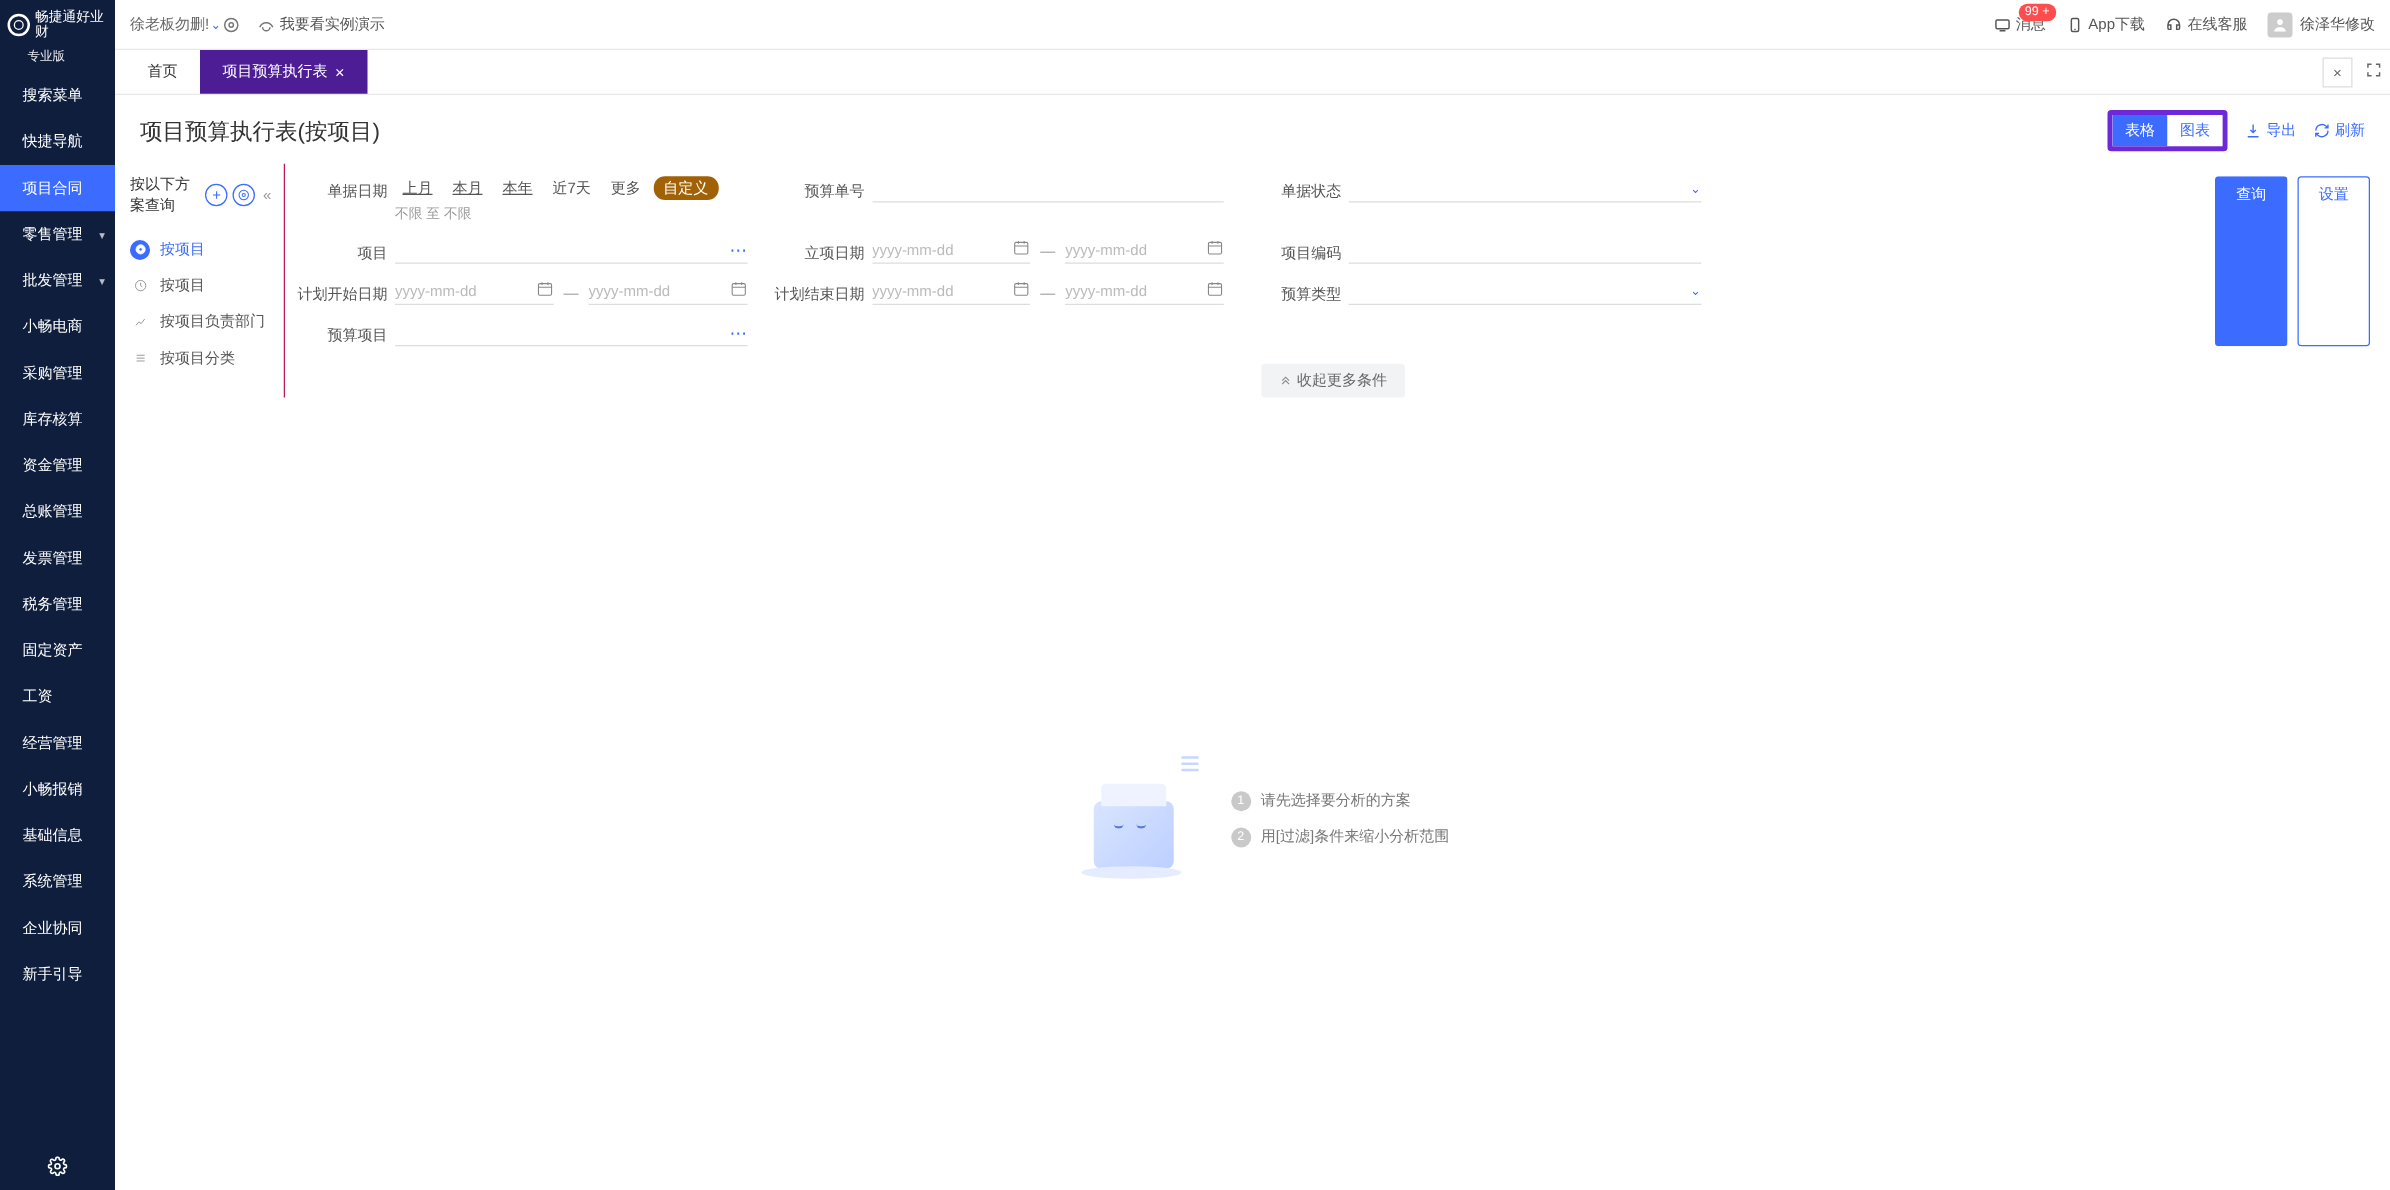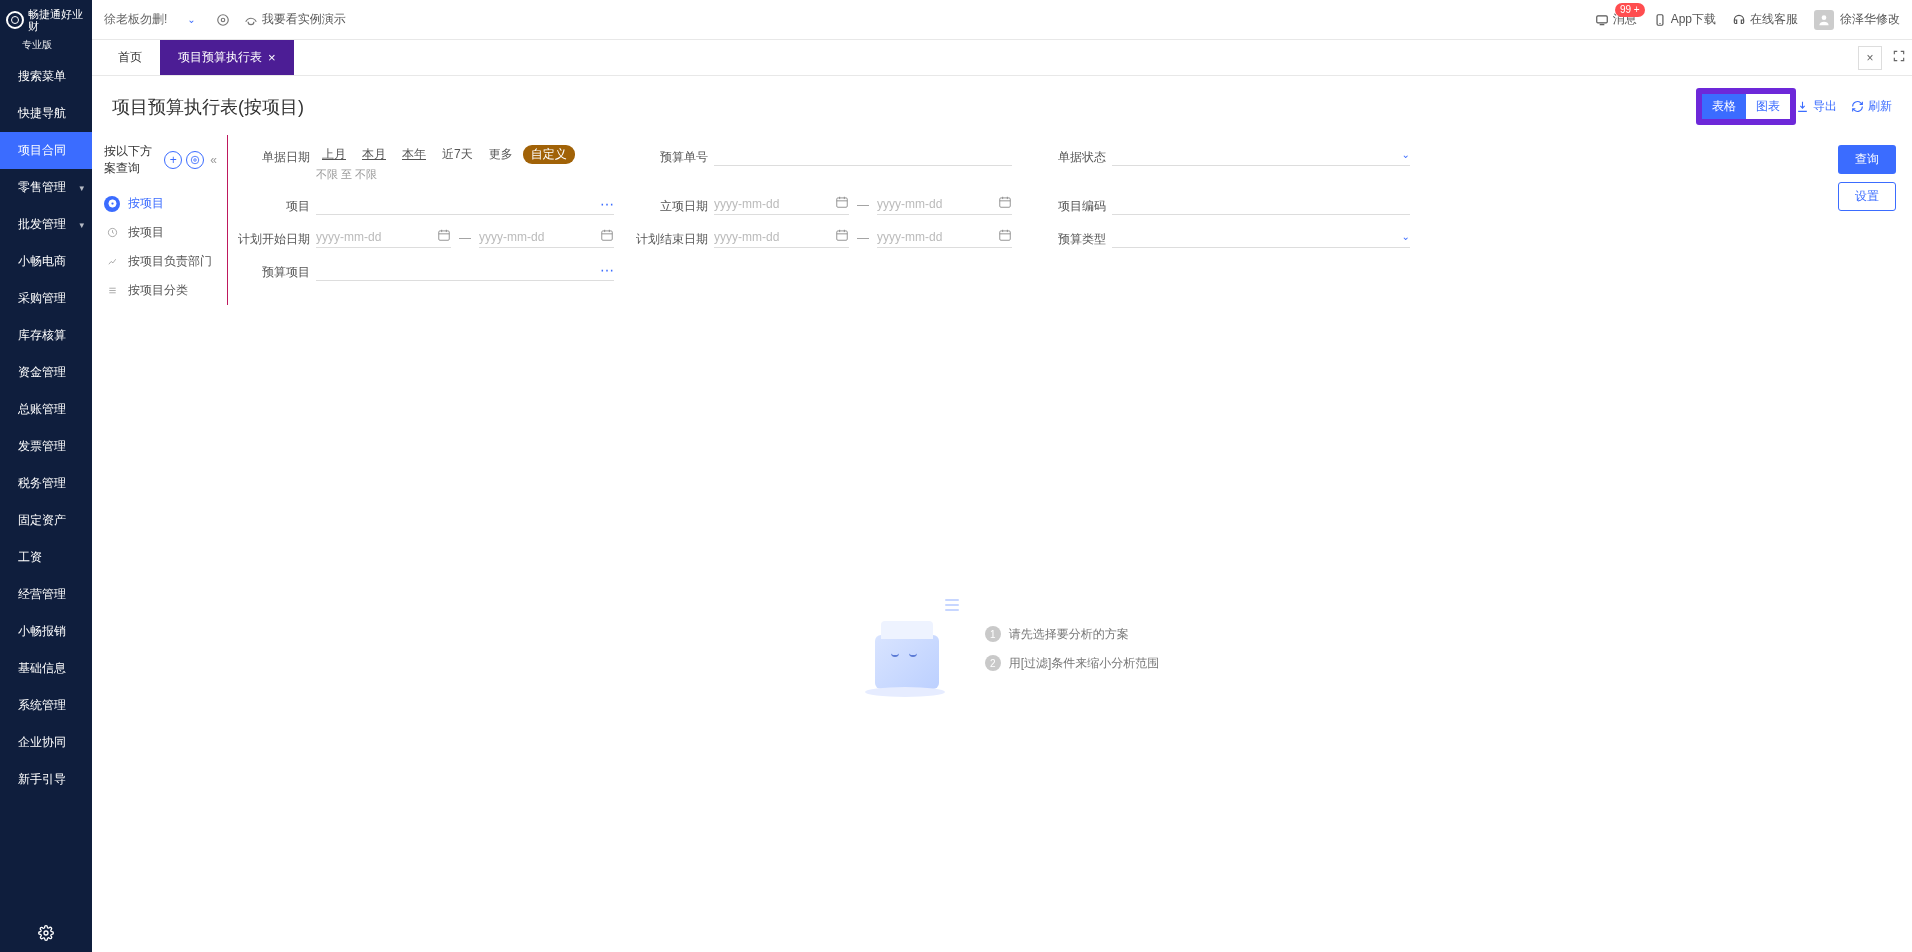--- a/index.html
+++ b/index.html
@@ -16,21 +16,21 @@
 .logo-sub { font-size: 10px; padding-left: 22px; margin-top: -2px; opacity: .9; }
 .sidebar-menu { flex: 1; overflow-y: auto; margin-top: 6px; }
 .sidebar-item { padding: 10px 8px; text-align: left; font-size: 12px; cursor: pointer; display: flex; align-items: center; justify-content: space-between; padding-left: 18px; }
 .sidebar-item.active { background: #3b6cff; }
 .sidebar-item .caret { font-size: 9px; opacity: .7; }
 .sidebar-footer { text-align: center; padding: 8px 0; }
 .gear-icon { width: 16px; height: 16px; display: inline-block; }
 
 
 .main { flex: 1; display: flex; flex-direction: column; min-width: 0; }
-.topbar { height: 40px; display: flex; align-items: center; padding: 0 12px; border-bottom: 1px solid #e8e8e8; gap: 20px; }
+.topbar { height: 40px; display: flex; align-items: center; padding: 0 12px; border-bottom: 1px solid #e8e8e8; gap: 1px; }
 .org-select { display: flex; align-items: center; gap: 8px; color: #666; cursor: pointer; }
 .org-caret { color: #3b6cff; font-size: 10px; }
 .topbar-left { display: flex; align-items: center; gap: 14px; }
 .topbar-icon-btn { display: flex; align-items: center; gap: 4px; color: #555; cursor: pointer; }
 .topbar-icon-btn svg { width: 14px; height: 14px; }
 .topbar-spacer { flex: 1; }
 .topbar-right { display: flex; align-items: center; gap: 16px; color: #555; }
 .badge-wrap { position: relative; }
 .badge { position: absolute; top: -8px; right: -8px; background: #ff4d4f; color: #fff; font-size: 10px; padding: 0 5px; border-radius: 8px; line-height: 14px; }
 .user { display: flex; align-items: center; gap: 6px; }
@@ -43,21 +43,21 @@
 .tab.active { background: #4c1d95; color: #fff; }
 .tab-close { font-size: 13px; line-height: 1; }
 .tabs-right { position: absolute; right: 6px; display: flex; align-items: center; gap: 10px; color: #666; }
 .tabs-close-btn { width: 24px; height: 24px; border: 1px solid #ddd; display: flex; align-items: center; justify-content: center; cursor: pointer; }
 .fullscreen-icon { cursor: pointer; }
 
 
 .page-head { display: flex; align-items: center; padding: 12px 20px 10px; }
 .page-title { font-size: 18px; font-weight: 500; }
 .head-spacer { flex: 1; }
-.view-toggle { display: flex; border: 6px solid #6d28d9; border-radius: 3px; overflow: hidden; }
+.view-toggle { display: flex; border: 4px solid #6d28d9; border-radius: 3px; overflow: hidden; margin-right: 14px; }
 .view-btn { padding: 4px 10px; font-size: 12px; cursor: pointer; background: #fff; color: #3b6cff; }
 .view-btn.active { background: #3b6cff; color: #fff; }
 .head-action { display: flex; align-items: center; gap: 4px; color: #3b6cff; cursor: pointer; margin-right: 14px; }
 .head-action svg { width: 13px; height: 13px; }
 
 
 .content-row { display: flex; }
 .scheme-panel { width: 136px; border-right: 1px solid #be185d; padding: 8px 10px 0 12px; flex-shrink: 0; }
 .scheme-head { display: flex; align-items: center; font-size: 12px; color: #333; margin-bottom: 12px; gap: 4px; }
 .scheme-head-title { flex: 1; }
@@ -85,21 +85,21 @@
 .input-line::placeholder { color: #bbb; }
 .input-wrap { position: relative; }
 .input-suffix { position: absolute; right: 0; top: 2px; color: #3b6cff; cursor: pointer; font-size: 14px; }
 .cal-icon { position: absolute; right: 0; top: 1px; color: #888; }
 .cal-icon svg { width: 14px; height: 14px; fill: none; stroke: #888; stroke-width: 1.5; }
 .date-range { display: flex; align-items: center; gap: 8px; }
 .date-range .input-wrap { flex: 1; }
 .range-dash { color: #999; }
 .select-caret { position: absolute; right: 0; top: 4px; color: #3b6cff; font-size: 10px; }
 
-.action-col { display: flex; flex-direction: column; gap: 8px; padding-left: 10px; }
+.action-col { display: flex; flex-direction: row; gap: 8px; padding-left: 10px; }
 .btn { padding: 5px 16px; border-radius: 3px; cursor: pointer; text-align: center; font-size: 12px; border: 1px solid transparent; }
 .btn-primary { background: #3b6cff; color: #fff; }
 .btn-outline { background: #fff; border-color: #3b6cff; color: #3b6cff; }
 
 .collapse-bar { text-align: center; margin: 14px 0 0; }
 .collapse-pill { display: inline-flex; align-items: center; gap: 4px; background: #f2f3f5; padding: 5px 14px; border-radius: 3px; color: #666; cursor: pointer; }
 
 
 .empty { flex: 1; display: flex; align-items: center; justify-content: center; gap: 20px; padding-top: 40px; }
 .empty-illus { width: 120px; height: 100px; position: relative; }
@@ -466,20 +466,28 @@
                 </div>
               </div>
             </div>
           </div>
           <div class="action-col">
             <span class="btn btn-primary">查询</span>
             <span class="btn btn-outline">设置</span>
           </div>
         </div>
 
+        <div class="collapse-bar">
+          <span class="collapse-pill">
+            <svg width="11" height="11" viewBox="0 0 24 24" fill="none" stroke="#888" stroke-width="2">
+                <path d="M6 15l6-6 6 6M6 9l6-6 6 6" transform="translate(0,3)"></path>
+              </svg>
+            <span>收起更多条件</span>
+          </span>
+        </div>
       </div>
     </div>
 
     <div class="empty">
       <div class="empty-illus">
         <div class="empty-lines">
             <span></span>
             <span></span>
             <span></span>
           </div>

